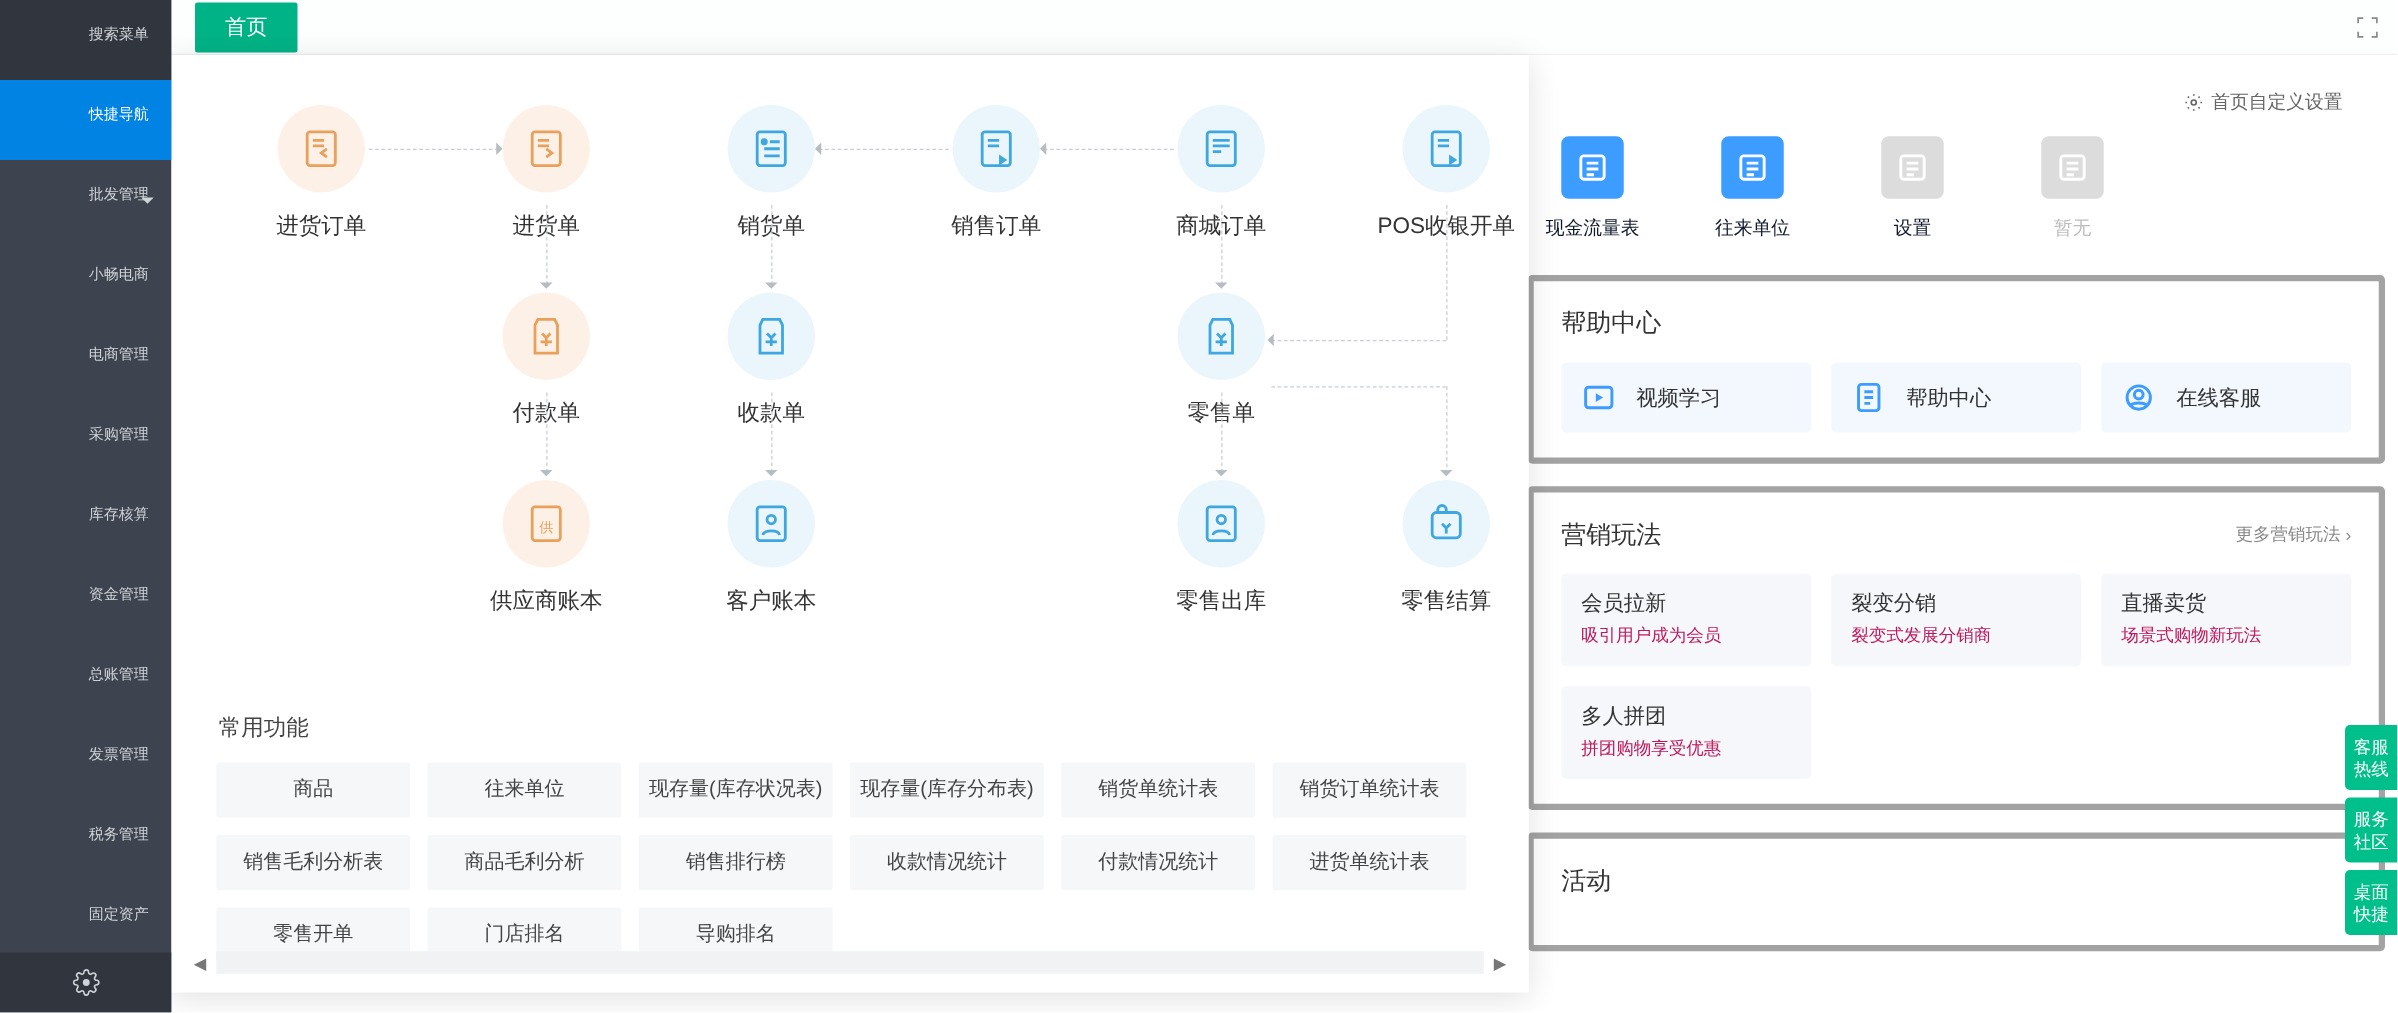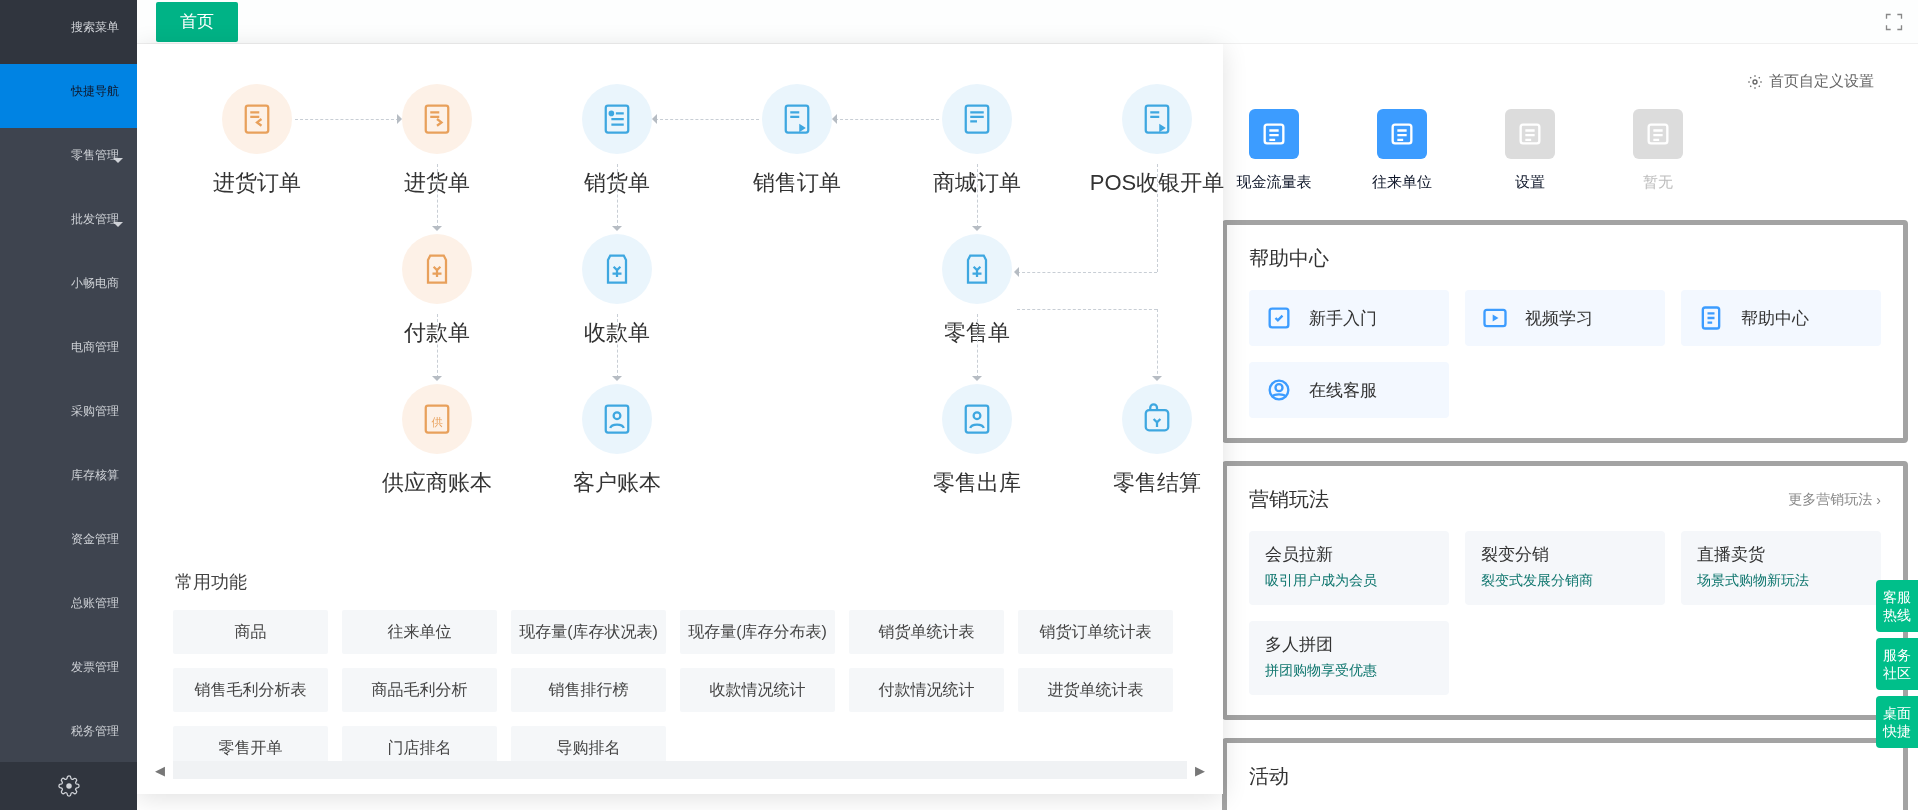--- a/index.html
+++ b/index.html
@@ -2,38 +2,38 @@
 <html><head>
 <meta charset="utf-8">
 <style>
 * { margin:0; padding:0; box-sizing:border-box; -webkit-font-smoothing:antialiased; }
 body { font-family:"Microsoft YaHei","PingFang SC","Helvetica Neue",Arial,sans-serif; background:#fff; font-size:13px; color:#333; overflow:hidden; width:1918px; height:810px; position:relative; }
 
 
 .sidebar { position:absolute; left:0; top:0; width:137px; height:100%; background:#3e444f; color:#cfd2d7; z-index:50; }
 .sidebar .item { height:64px; line-height:54px; padding:0 18px; font-size:12px; cursor:pointer; position:relative;text-align:right; }
 .sidebar .search-item { background:#30353e; }
-.sidebar .item.active { background:#0083e3; color:#0f172a; }
+.sidebar .item.active { background:#0083e3; color:#ffffff; }
 .sidebar .item.active::after { content:""; position:absolute; right:-10px; top:50%; margin-top:-10px; border:10px solid transparent; border-left-color:#0083e3; }
 .sidebar .expand { position:absolute; right:14px; top:50%; width:0; height:0; border:5px solid transparent; border-top-color:#cfd2d7; margin-top:-2px; }
 .sidebar .gear-bar { position:absolute; bottom:0; left:0; right:0; height:48px; background:#30353e; display:flex; align-items:center; justify-content:center; }
 .sidebar .gear-bar svg { width:22px; height:22px; fill:#cfd2d7; }
 
 
 .tabs { position:absolute; left:137px; top:0; right:0; height:44px; background:#fdfefe; border-bottom:1px solid #f0f0f0; display:flex; align-items:center; }
 .tab { padding:0 24px; height:40px; line-height:40px; font-size:17px; color:#fff; background:#00b386; margin-left:19px; border-radius:2px; cursor:pointer; }
 .fullscreen-icon { position:absolute; right:14px; top:12px; width:20px; height:20px; cursor:pointer; }
 
 
 .flyout { position:absolute; left:137px; top:44px; width:1086px; height:750px; background:#fff; box-shadow:0 4px 24px rgba(0,0,0,.12); z-index:40; padding:40px 30px 16px; }
 .flow-wrap { position:relative; height:480px; }
 .flow-item { position:absolute; width:180px; text-align:center; }
 .flow-icon { width:70px; height:70px; border-radius:50%; margin:0 auto 14px; display:flex; align-items:center; justify-content:center; position:relative; }
 .flow-icon svg { width:36px; height:36px; }
-.flow-label { font-size:22px; color:#333; }
+.flow-label { font-size:18px; color:#333; }
 .icon-orange { background:#fdf1e7; }
 .icon-orange svg { stroke:#e8a05b; fill:none; stroke-width:2; }
 .icon-blue   { background:#eaf5fc; }
 .icon-blue   svg { stroke:#3ea7e0; fill:none; stroke-width:2; }
 
 .connector { position:absolute; pointer-events:none; }
 .connector.h { height:0; border-top:1.5px dashed #c8ced5; }
 .connector.v { width:0; border-left:1.5px dashed #c8ced5; }
 .arrow-head { position:absolute; width:0; height:0; }
 .arrow-head.r { border:5px solid transparent; border-left-color:#b6bcc3; }
@@ -65,36 +65,35 @@
 .card .head { display:flex; align-items:center; margin-bottom:18px; }
 .card .title { font-size:20px; color:#333; }
 .card .more { margin-left:auto; color:#888; font-size:14px; cursor:pointer; display:flex; align-items:center; gap:4px; }
 .help-grid { display:flex; flex-wrap:wrap; gap:16px; }
 .help-item { width:200px; height:56px; border-radius:4px; background:#f3f8ff; display:flex; align-items:center; gap:16px; padding:0 16px; font-size:17px; color:#333; cursor:pointer; }
 .help-item svg { width:28px; height:28px; stroke:#3c9cff; fill:none; stroke-width:2; }
 
 .play-grid { display:flex; flex-wrap:wrap; gap:16px; }
 .play-item { width:200px; height:74px; border-radius:4px; background:#f5f7fa; padding:12px 16px; cursor:pointer; }
 .play-item .t1 { font-size:17px; color:#333; margin-bottom:6px; }
-.play-item .t2 { font-size:14px; color:#0f766e; }
+.play-item .t2 { font-size:14px; color:#be185d; }
 
 
 .float-tags { position:absolute; right:0; top:580px; z-index:60; }
 .float-tag { width:42px; padding:8px 6px; background:#00bf8a; color:#fff; font-size:14px; text-align:center; line-height:18px; border-radius:4px 0 0 4px; margin-bottom:6px; cursor:pointer; }
 </style>
 </head>
 <body>
 
 <div class="sidebar">
   <div class="item search-item">
     <span>搜索菜单</span>
   </div>
   <div id="sidebar-items">
       <div class="item active">快捷导航</div>
-      <div class="item">零售管理<span class="expand"></span></div>
       <div class="item">批发管理<span class="expand"></span></div>
       <div class="item">小畅电商</div>
       <div class="item">电商管理</div>
       <div class="item">采购管理</div>
       <div class="item">库存核算</div>
       <div class="item">资金管理</div>
       <div class="item">总账管理</div>
       <div class="item">发票管理</div>
       <div class="item">税务管理</div>
       <div class="item">固定资产</div>
@@ -352,27 +351,20 @@
       </div>
     </div>
 
   <div class="card" style="margin-top:28px">
     <div class="head">
         <div class="title">帮助中心</div>
       </div>
     <div class="help-grid" id="help-grid">
         <div class="help-item">
           <svg viewBox="0 0 24 24">
-            <rect x="4" y="4" width="16" height="16" rx="2"></rect>
-            <path d="M9 12l2 2 4-4"></path>
-          </svg>
-          <span>新手入门</span>
-        </div>
-        <div class="help-item">
-          <svg viewBox="0 0 24 24">
             <rect x="3" y="5" width="18" height="14" rx="2"></rect>
             <path d="M10 9l5 3-5 3z" fill="#3c9cff" stroke="none"></path>
           </svg>
           <span>视频学习</span>
         </div>
         <div class="help-item">
           <svg viewBox="0 0 24 24">
             <rect x="5" y="3" width="14" height="18" rx="2"></rect>
             <path d="M9 8h6M9 12h6M9 16h4"></path>
           </svg>

